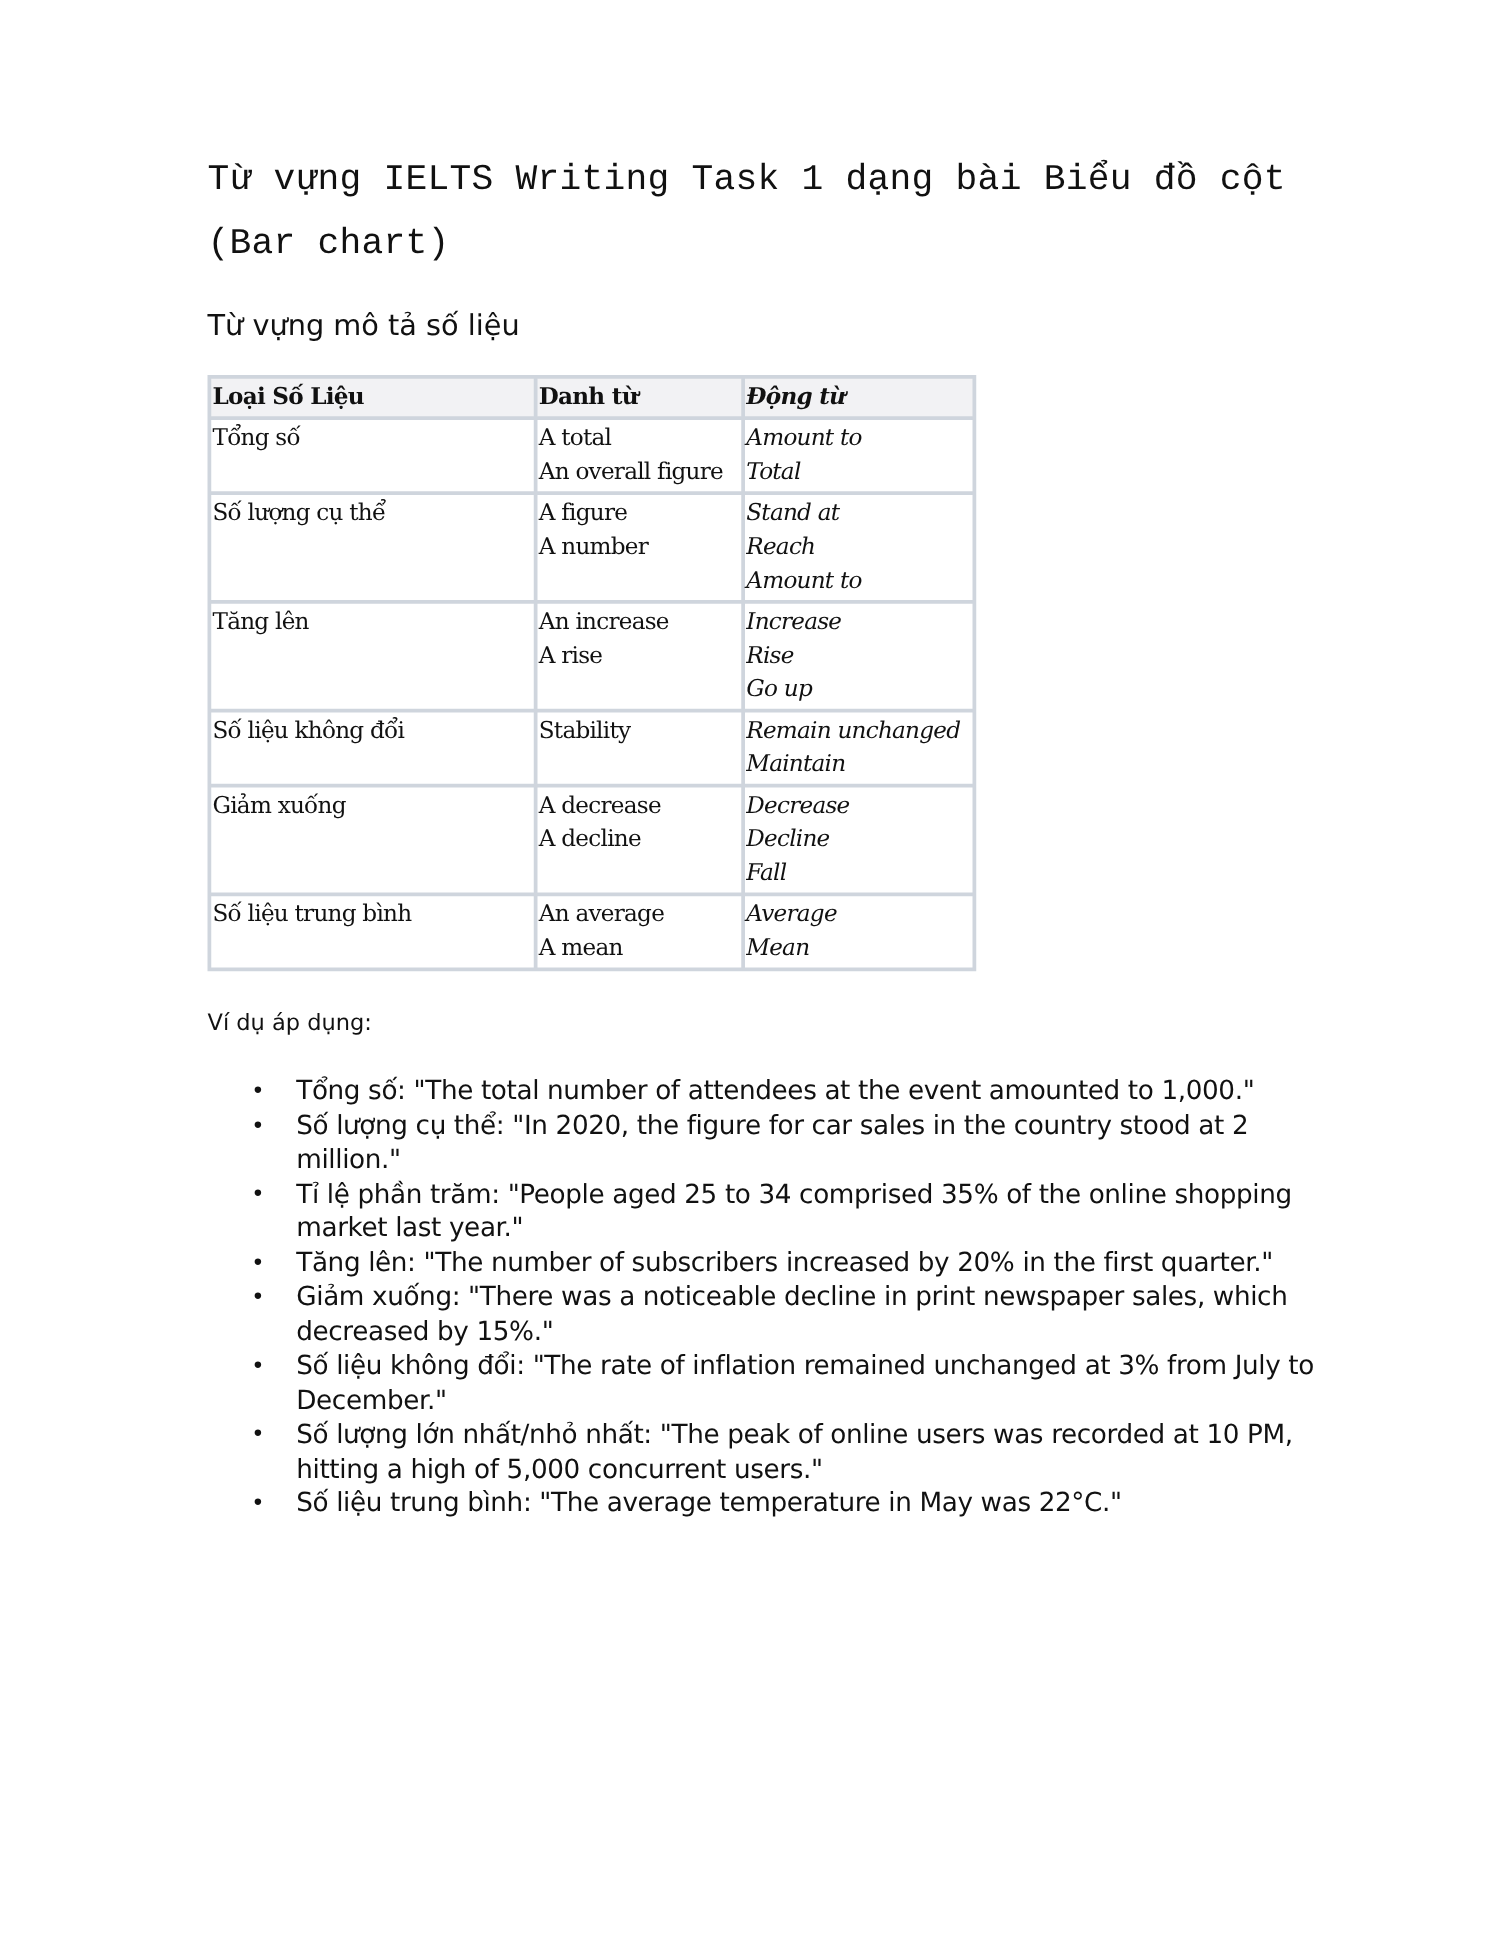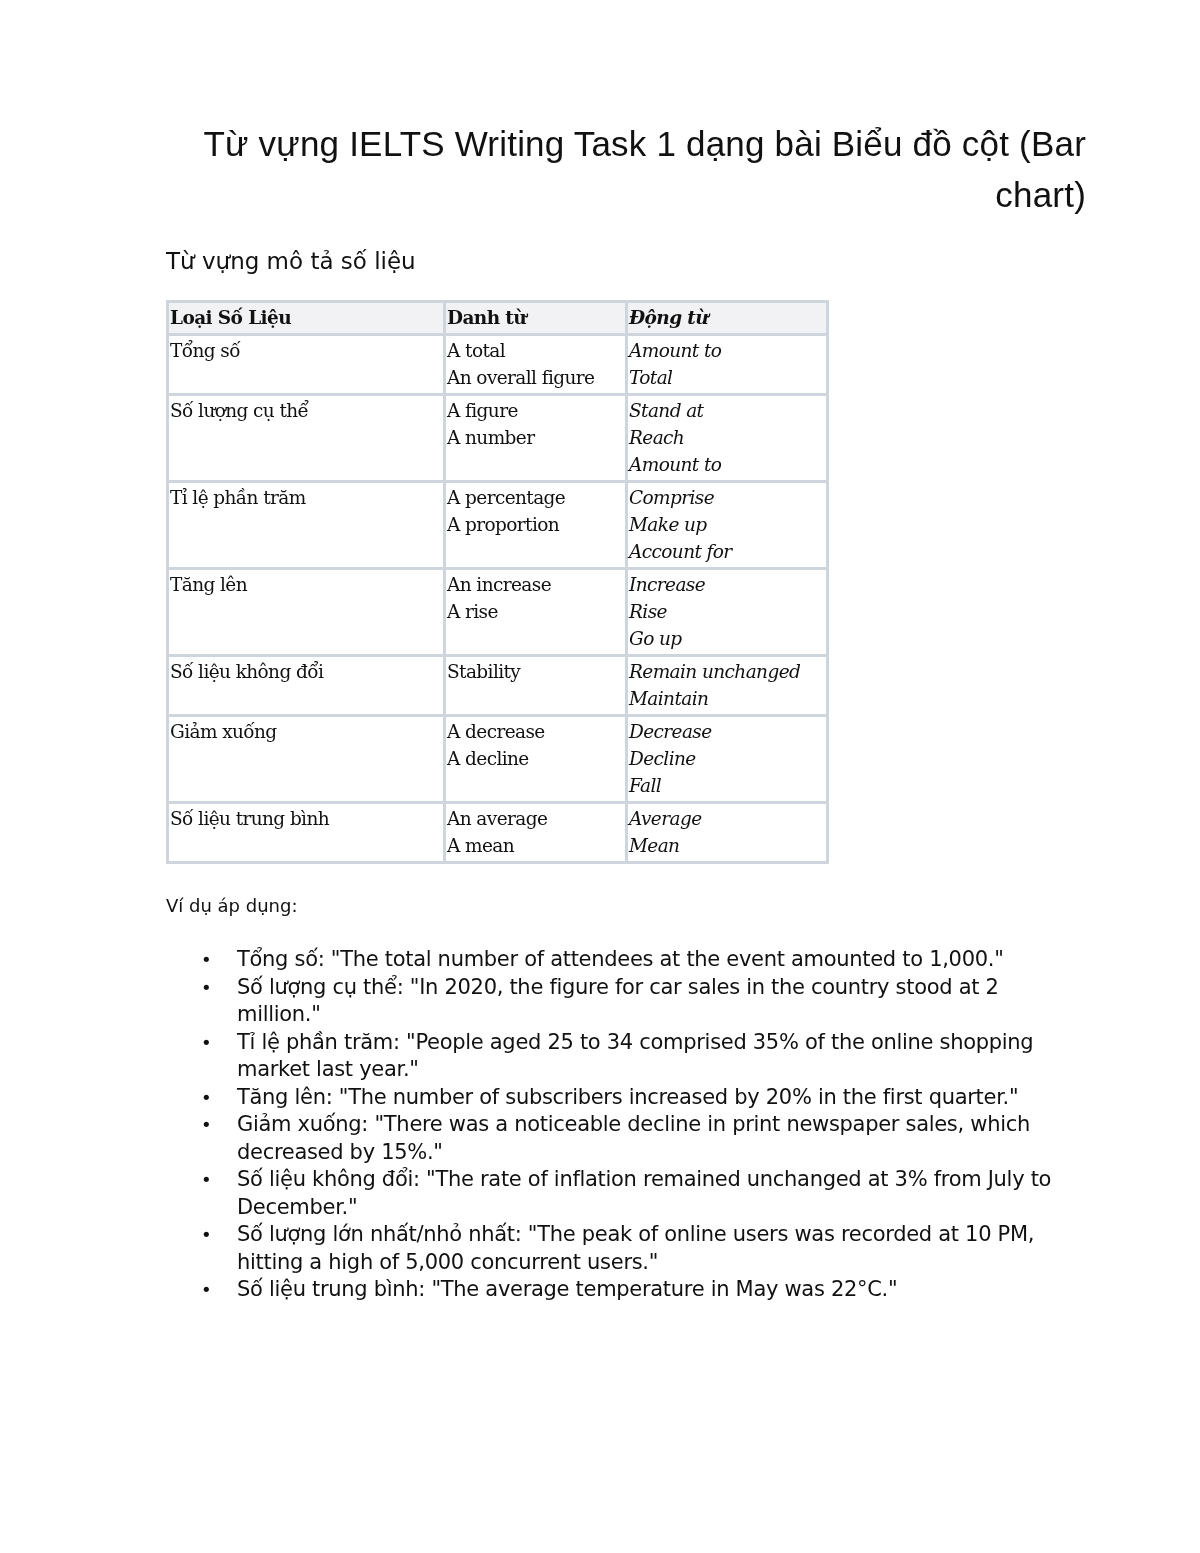--- a/index.html
+++ b/index.html
@@ -1,42 +1,42 @@
 <!DOCTYPE html>
 <html><head>
   <meta charset="utf-8">
   <style>
     html, body { margin: 0; padding: 0; background: #ffffff; }
     body { width: 1200px; height: 1553px; position: relative; color: #111111; }
     .page { position: absolute; left: 166px; top: 118px; width: 920px; }
     .title {
-      font-family: Liberation Sans, sans-serif;
-      font-size: 35px; line-height: 51px; font-weight: normal;
-      margin: 0; letter-spacing: 0.2px; text-align: right;
+      font-family: Liberation Mono, monospace;
+      font-size: 29px; line-height: 51px; font-weight: normal;
+      margin: 0; letter-spacing: 0.2px;
     }
     .subtitle {
       font-family: "DejaVu Sans", sans-serif;
       font-size: 23px; line-height: 30px; font-weight: normal;
       margin: 26px 0 0 0;
     }
     table.vocab {
       margin-top: 24px;
       border-collapse: separate;
       border-spacing: 3px;
       background: #cfd5dd;
       font-family: "DejaVu Serif", serif;
       font-size: 18.5px;
       line-height: 27px;
       letter-spacing: -0.6px;
     }
     table.vocab td, table.vocab th {
       background: #ffffff;
       vertical-align: top;
       text-align: left;
-      padding: 1px 16px 2px 1px;
+      padding: 1px 0 2px 1px;
       font-weight: normal;
     }
     table.vocab th { background: #f2f2f4; font-weight: bold; }
     .c1 { width: 257px; }
     .c2 { width: 162px; }
     .c3 { width: 181px; font-style: italic; }
     .line { display: block; white-space: nowrap; }
     .examples-title {
       font-family: "DejaVu Sans", sans-serif;
       font-size: 18px; line-height: 28px;
@@ -87,32 +87,20 @@
             <span class="line">A figure</span>
             <span class="line">A number</span>
           </td>
           <td class="c3">
             <span class="line">Stand at</span>
             <span class="line">Reach</span>
             <span class="line">Amount to</span>
           </td>
         </tr>
         <tr>
-          <td class="c1">Tỉ lệ phần trăm</td>
-          <td class="c2">
-            <span class="line">A percentage</span>
-            <span class="line">A proportion</span>
-          </td>
-          <td class="c3">
-            <span class="line">Comprise</span>
-            <span class="line">Make up</span>
-            <span class="line">Account for</span>
-          </td>
-        </tr>
-        <tr>
           <td class="c1">Tăng lên</td>
           <td class="c2">
             <span class="line">An increase</span>
             <span class="line">A rise</span>
           </td>
           <td class="c3">
             <span class="line">Increase</span>
             <span class="line">Rise</span>
             <span class="line">Go up</span>
           </td>

